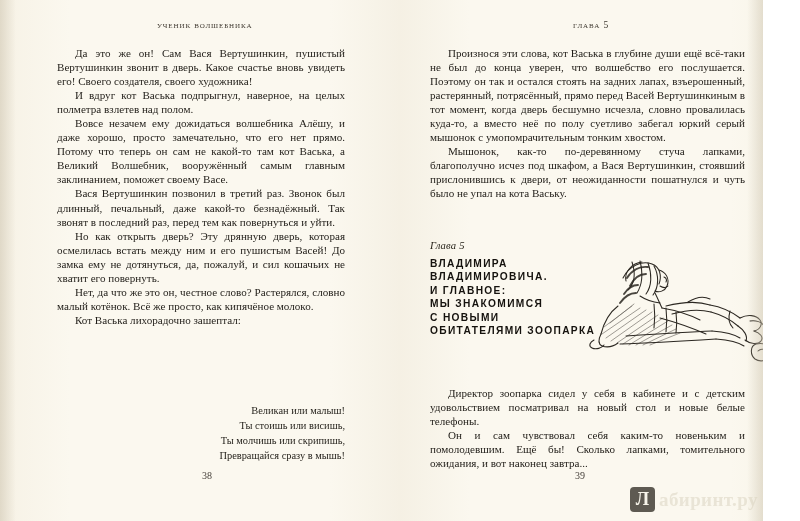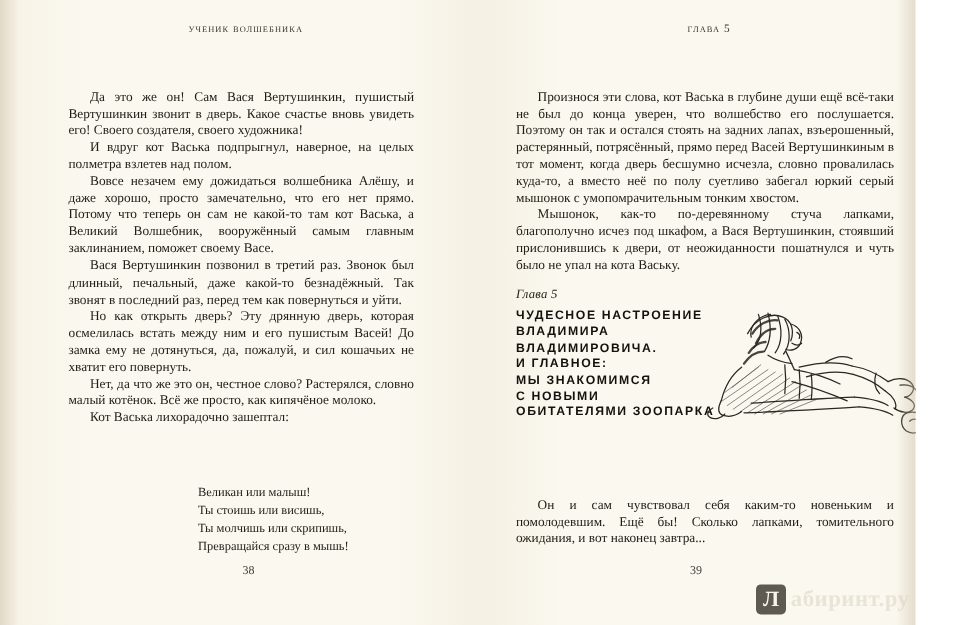--- a/index.html
+++ b/index.html
@@ -54,37 +54,36 @@
 
   .textblock {
     position: absolute;
     font-size: 11.1px;
     line-height: 14.05px;
     text-align: justify;
     text-justify: inter-word;
     -webkit-hyphens: none;
     hyphens: none;
     color: #201d18;
-    margin-top: 28px;
   }
   .tb-left  { left: 57px;  top: 46px;  width: 288px; }
 
   .textblock p {
     margin: 0;
     text-indent: 18px;
   }
 
   .verse {
     position: absolute;
-    left: 47px;
+    left: 57px;
     top: 403px;
     width: 288px;
     font-size: 10.4px;
     line-height: 15.1px;
-    text-align: left;
+    text-align: right;
     color: #221f19;
   }
   .verse .line { padding-left: 118px; white-space: nowrap; }
 
   .folio {
     position: absolute;
     font-size: 10px;
     color: #46403a;
     width: 100px;
     text-align: center;
@@ -198,21 +197,20 @@
     </div>
 
     <div class="textblock" style="left:30px; top:46px; width:315px;">
       <p>Произнося эти слова, кот Васька в глубине души ещё всё-таки не был до конца уверен, что волшебство его послушается. Поэтому он так и остался стоять на задних лапах, взъерошенный, растерянный, потрясённый, прямо перед Васей Вертушинкиным в тот момент, когда дверь бесшумно исчезла, словно провалилась куда-то, а вместо неё по полу суетливо забегал юркий серый мышонок с умопомрачительным тонким хвостом.</p>
       <p>Мышонок, как-то по-деревянному стуча лапками, благополучно исчез под шкафом, а Вася Вертушинкин, стоявший прислонившись к двери, от неожиданности пошатнулся и чуть было не упал на кота Ваську.</p>
     </div>
 
     <div class="chapter-block" style="left:30px; top:240px;">
       <div class="chapter-label">Глава 5</div>
       <div class="chapter-title">
-        <span class="tl">ЧУДЕСНОЕ НАСТРОЕНИЕ</span>
         <span class="tl">ВЛАДИМИРА</span>
         <span class="tl">ВЛАДИМИРОВИЧА.</span>
         <span class="tl">И ГЛАВНОЕ:</span>
         <span class="tl">МЫ ЗНАКОМИМСЯ</span>
         <span class="tl">С НОВЫМИ</span>
         <span class="tl">ОБИТАТЕЛЯМИ ЗООПАРКА</span>
       </div>
     </div>
 
     <div class="illustration" style="left:180px; top:248px;">
@@ -283,20 +281,21 @@
 
         <path d="M176 96 C184 94, 192 98, 191 105 C190 112, 181 115, 175 111 C170 107, 170 98, 176 96 Z"></path>
         <path d="M178 103 C181 100, 186 101, 187 105"></path>
 
         <path d="M136 91 C148 92, 158 94, 164 98"></path>
         <path d="M132 83 C144 84, 154 86, 160 90"></path>
       </svg>
     </div>
 
     <div class="textblock" style="left:30px; top:386px; width:315px;">
+      <p>Директор зоопарка сидел у себя в кабинете и с детским удовольствием посматривал на новый стол и новые белые телефоны.</p>
       <p>Он и сам чувствовал себя каким-то новеньким и помолодевшим. Ещё бы! Сколько лапками, томительного ожидания, и вот наконец завтра...</p>
     </div>
 
     <div class="folio" style="left:130px; top:470px;">39</div>
   </div>
 
   <div class="watermark">
     <div class="wm-badge">Л</div>
     <div class="wm-text">абиринт.ру</div>
   </div>

